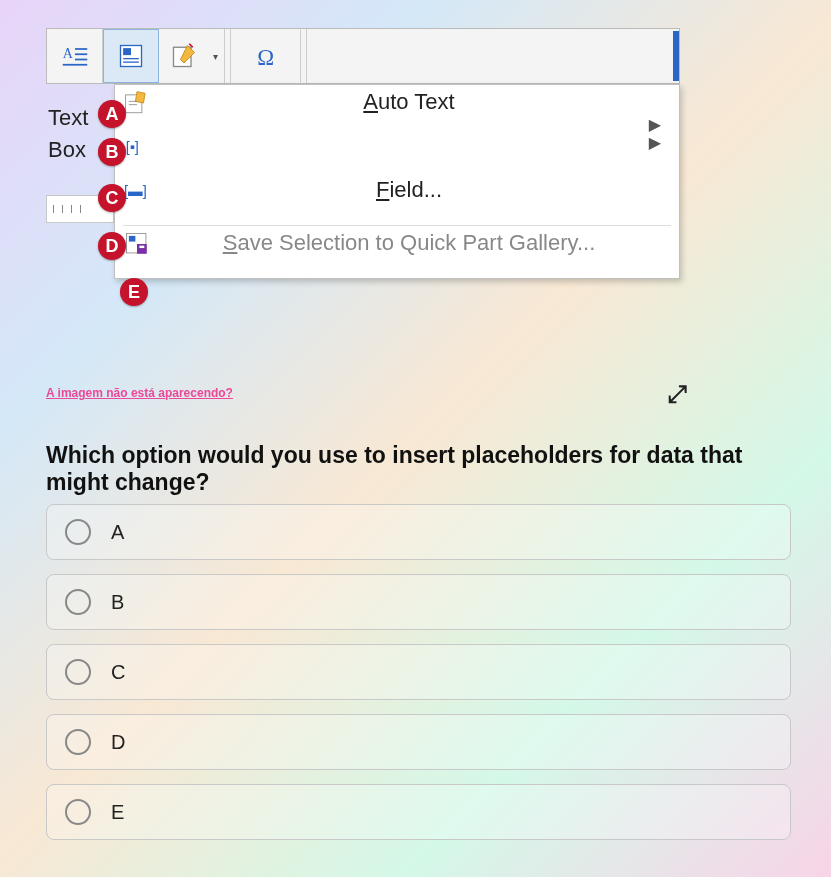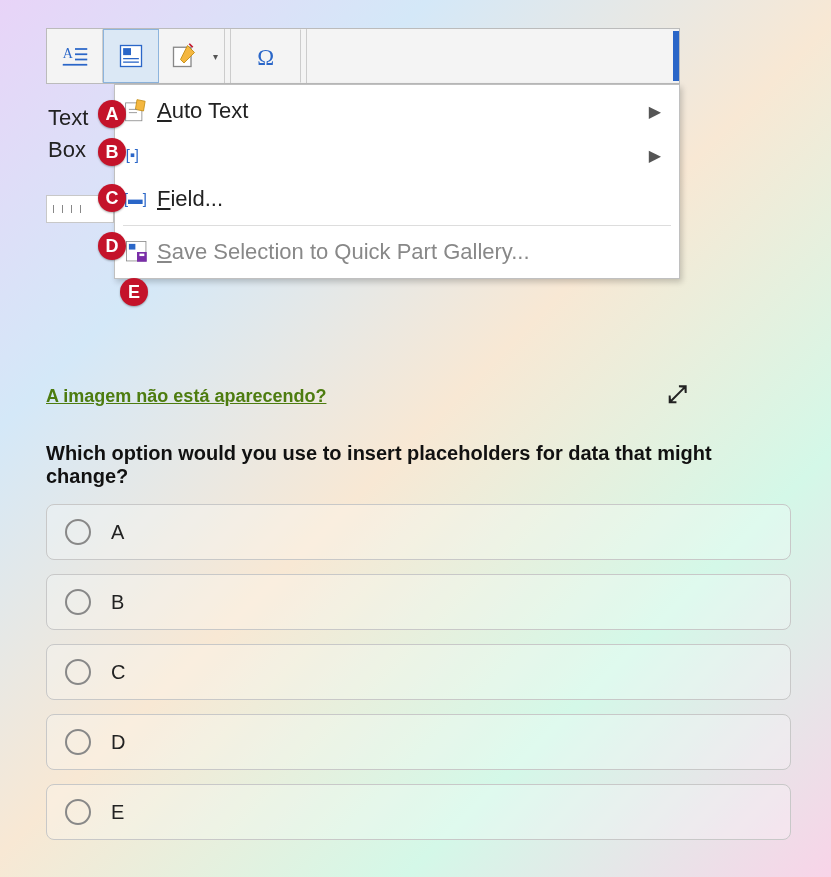--- a/index.html
+++ b/index.html
@@ -85,20 +85,21 @@
       padding: 4px 0;
     }
     .menu-item {
       display: flex;
       align-items: center;
       height: 44px;
       padding: 0 18px 0 42px;
       font-size: 22px;
       color: #222;
       position: relative;
+      flex-direction: column;
     }
     .menu-item.disabled { color: #888; }
     .menu-item .menu-icon {
       position: absolute;
       left: 8px;
       width: 28px; height: 28px;
       display: flex; align-items: center; justify-content: center;
     }
     .menu-item .submenu-arrow {
       margin-left: auto;
@@ -118,41 +119,41 @@
       display: flex; align-items: center; justify-content: center;
       box-shadow: 0 1px 2px rgba(0,0,0,0.3);
       z-index: 10;
     }
 
     
     .img-missing {
       position: absolute;
       top: 386px;
       left: 46px;
-      color: #4d7c0f;
+      color: #ec4899;
       font-weight: bold;
-      font-size: 18px;
+      font-size: 12px;
     }
     .expand-icon {
       position: absolute;
       top: 380px;
       right: 144px;
       font-size: 24px;
       color: #222;
       font-weight: bold;
     }
 
     
     .question {
       position: absolute;
       top: 442px;
       left: 46px;
       right: 40px;
       font-weight: bold;
-      font-size: 20px;
+      font-size: 23px;
       color: #111;
     }
 
     
     .answers {
       position: absolute;
       top: 490px;
       left: 46px;
       right: 40px;
     }

